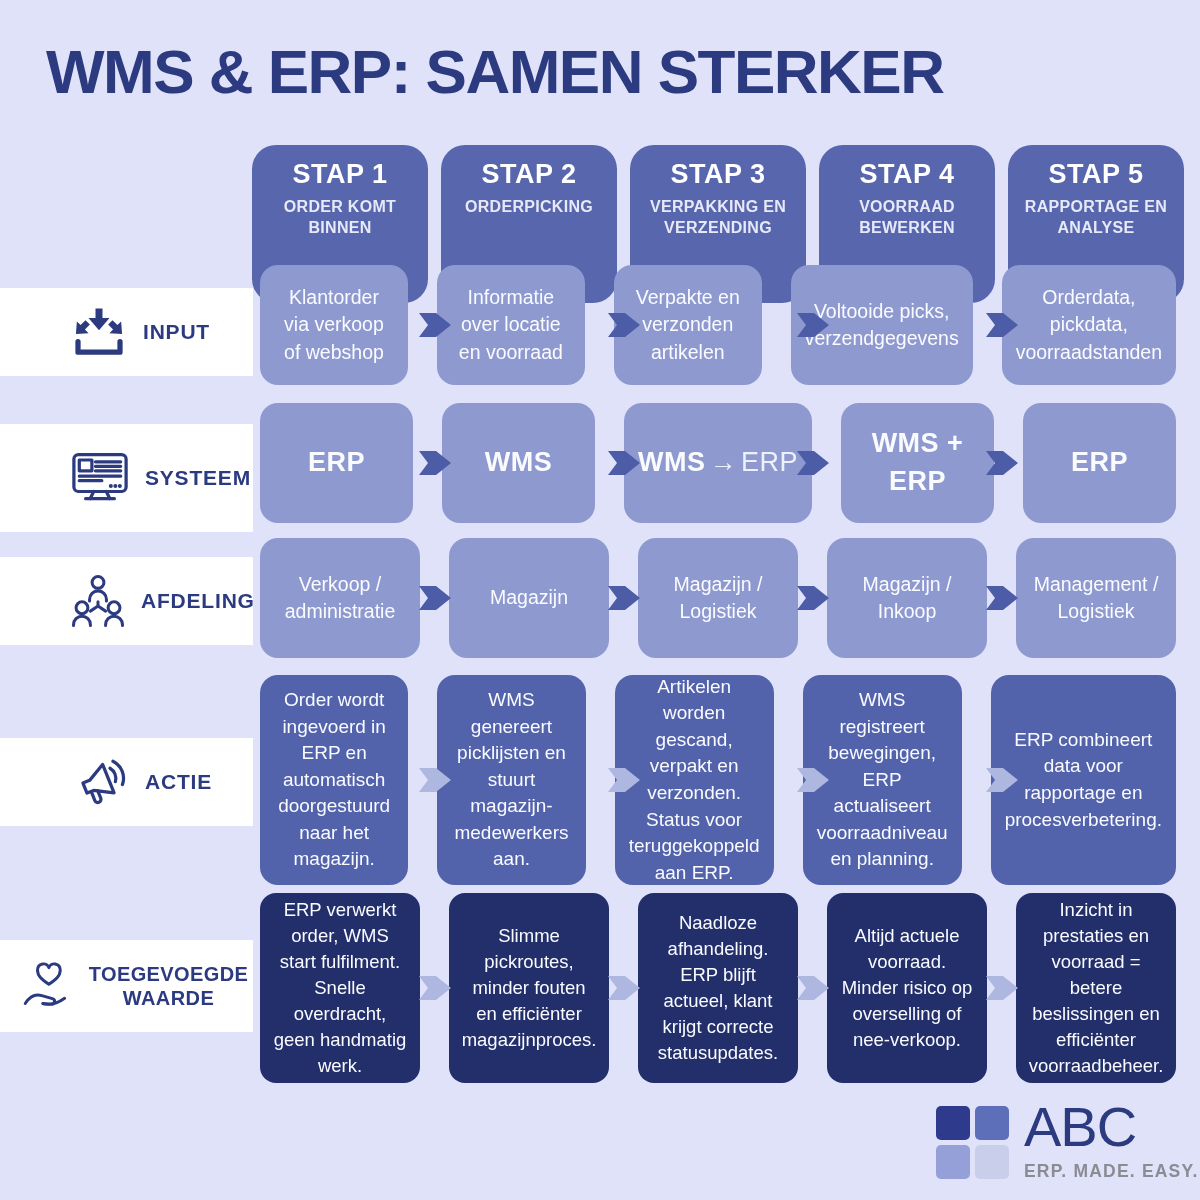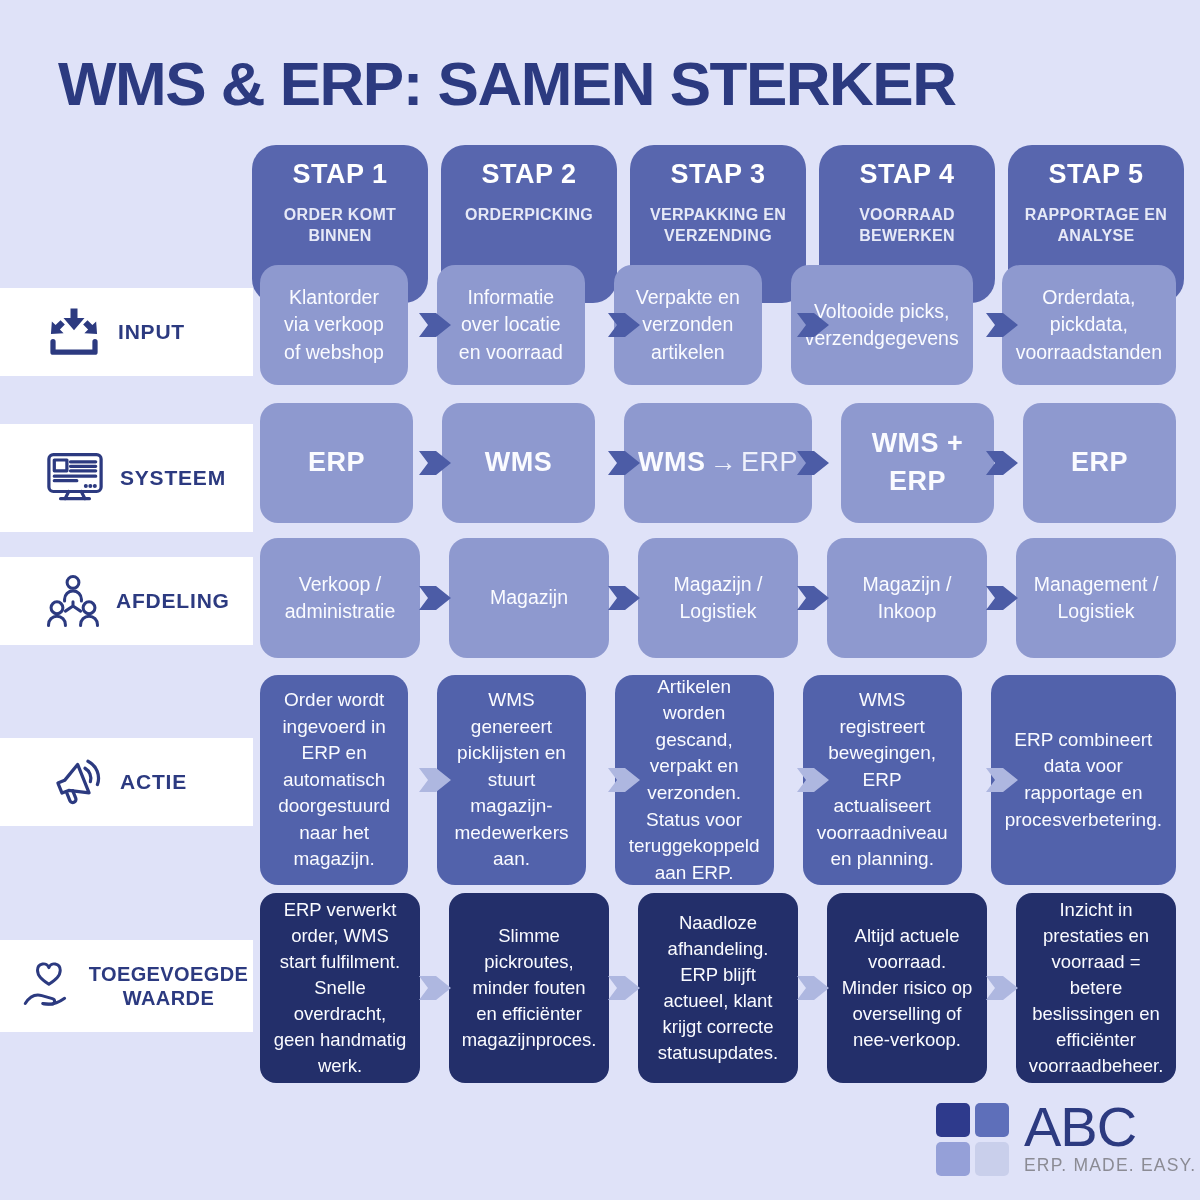--- a/index.html
+++ b/index.html
@@ -4,26 +4,26 @@
 <style>
   :root{
     --bg:#dfe2f8; --navy:#2c3a80; --step:#5866ae; --lightbox:#8e99cf;
     --actie:#5262ab; --darkbox:#232f6a; --band:#ffffff;
     --arrowdark:#4c5ca6; --arrowlight:#aeb7e0;
     --sq1:#2e3a8c; --sq2:#5e6fba; --sq3:#95a0d8; --sq4:#c9cfeb; --gray:#8b8b94;
   }
   html,body{margin:0;padding:0}
   .canvas{position:relative;width:1200px;height:1200px;background:var(--bg);
     font-family:"Liberation Sans",sans-serif;overflow:hidden}
-  .title{position:absolute;left:46px;top:36px;margin:12px;font-size:62px;font-weight:800;
+  .title{position:absolute;left:46px;top:36px;margin:0;font-size:62px;font-weight:800;
     letter-spacing:-1.5px;color:var(--navy);white-space:nowrap}
 
   
   .band{position:absolute;left:0;width:253px;background:var(--band);display:flex;
-    align-items:center;gap:16px;padding-left:46px;box-sizing:border-box}
+    align-items:center;gap:16px;padding-left:71px;box-sizing:border-box}
   .blabel{font-size:21px;font-weight:800;color:var(--navy);letter-spacing:.8px}
   .band-input{top:288px;height:88px}
   .band-systeem{top:424px;height:108px}
   .band-afdeling{top:557px;height:88px}
   .band-actie{top:738px;height:88px}
   .band-waarde{top:940px;height:92px;padding-left:20px;gap:8px}
   .band-waarde .blabel{width:176px;text-align:center;font-size:20px;line-height:1.2;letter-spacing:.4px}
   .icon{flex:0 0 auto;color:var(--navy)}
   .icon svg{display:block}
 
@@ -32,21 +32,21 @@
   .row-head{top:145px;height:158px}
   .row-input{top:265px;height:120px}
   .row-systeem{top:403px;height:120px}
   .row-afdeling{top:538px;height:120px}
   .row-actie{top:675px;height:210px}
   .row-waarde{top:893px;height:190px}
 
   .step-card{flex:1;background:var(--step);border-radius:24px;text-align:center;
     padding:14px 10px 0;box-sizing:border-box;color:#fff}
   .step-title{font-size:27px;font-weight:800;letter-spacing:.5px}
-  .step-sub{margin-top:15px;font-size:16px;font-weight:800;letter-spacing:.3px;
+  .step-sub{margin-top:7px;font-size:16px;font-weight:800;letter-spacing:.3px;
     line-height:1.3;color:#e6e9f7}
 
   .cell{flex:1;margin:0 8px;border-radius:18px;display:flex;align-items:center;
     justify-content:center;text-align:center;color:#fafbff;padding:10px 14px;
     box-sizing:border-box;line-height:1.4}
   .row-input .cell,.row-afdeling .cell{background:var(--lightbox);font-size:19.5px}
   .row-systeem .cell{background:var(--lightbox);font-size:27px;font-weight:700;letter-spacing:.5px}
   .sys-arrow,.sys-light{font-weight:400;color:#eef0fb}
   .sys-arrow{margin:0 4px}
   .sys-arrow:empty,.sys-light:empty{display:none}
@@ -60,21 +60,21 @@
   .a1{left:167px}.a2{left:356px}.a3{left:545px}.a4{left:734px}
 
   
   .logo{position:absolute;left:936px;top:1102px;display:flex;gap:15px;align-items:center}
   .sqs{display:grid;grid-template-columns:34px 34px;grid-auto-rows:34px;gap:5px}
   .sq{border-radius:5px}
   .sq1{background:var(--sq1)}.sq2{background:var(--sq2)}
   .sq3{background:var(--sq3)}.sq4{background:var(--sq4)}
   .logo-text{display:flex;flex-direction:column}
   .logo-abc{font-size:56px;font-weight:400;color:var(--navy);line-height:.9;letter-spacing:-1px}
-  .logo-tag{margin-top:3px;font-size:17.5px;font-weight:400;color:var(--gray);letter-spacing:1.2px;white-space:nowrap}
+  .logo-tag{margin-top:9px;font-size:17.5px;font-weight:700;color:var(--gray);letter-spacing:1.2px;white-space:nowrap}
 </style>
 </head>
 <body>
 
 <div class="canvas">
 
   <h1 class="title">WMS &amp; ERP: SAMEN STERKER</h1>
 
   <div class="band band-input">
     <span class="icon">

